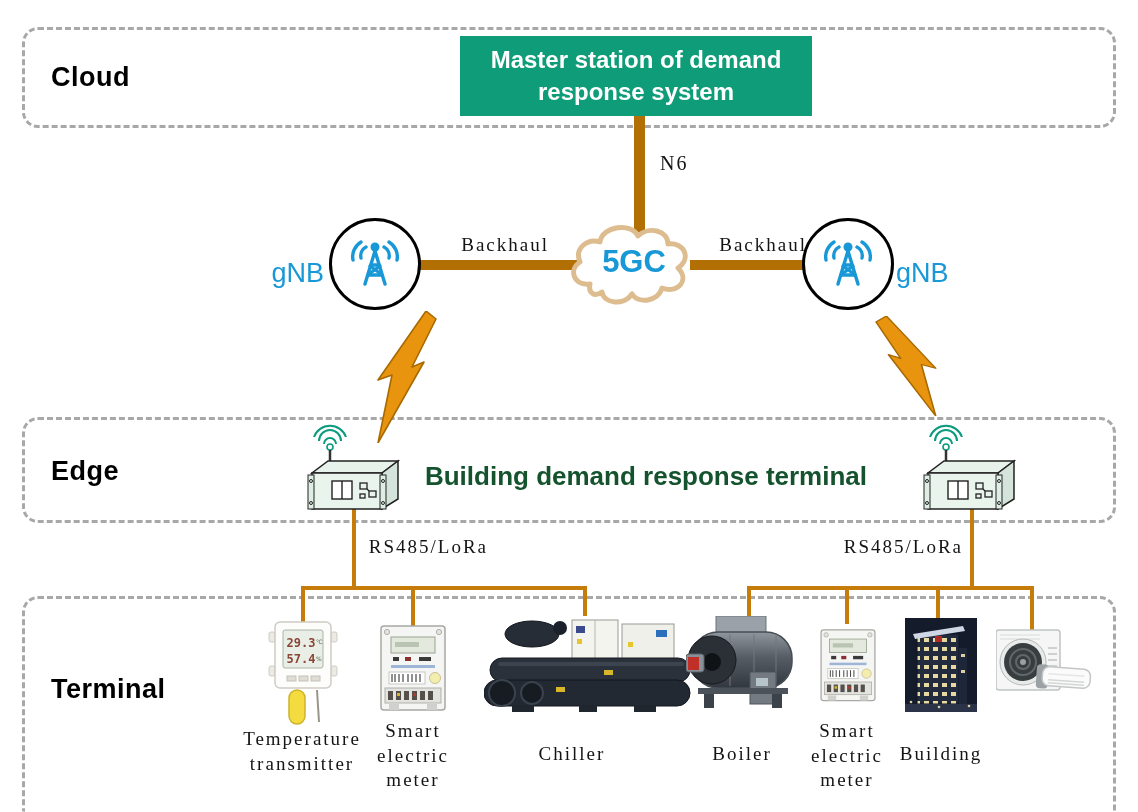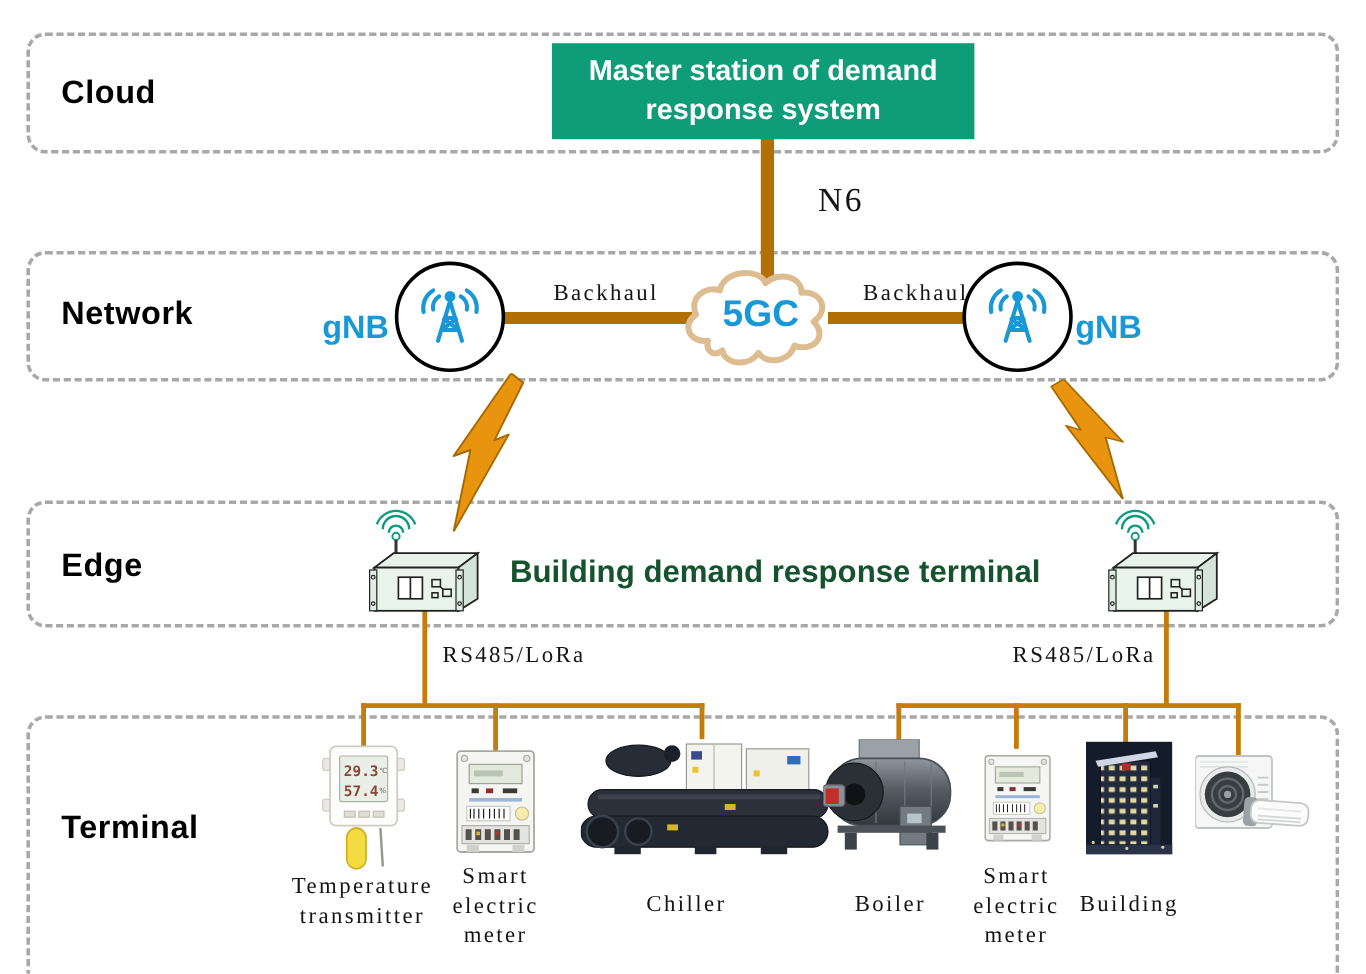--- a/index.html
+++ b/index.html
@@ -9,39 +9,36 @@
   .layer-label{position:absolute;left:26px;font-weight:bold;font-size:27px;color:#000;letter-spacing:.5px;}
   .hline,.vline{position:absolute;background:#b26f04;}
   .busline{position:absolute;background:#c67c08;}
   .serif-label{position:absolute;font-family:"Liberation Serif",serif;font-size:19px;color:#141414;
                letter-spacing:2px;text-align:right;}
   .master-box{position:absolute;left:460px;top:36px;width:352px;height:80px;background:#0f9c78;
               display:flex;align-items:center;justify-content:center;}
   .master-label{color:#fff;font-weight:bold;font-size:24px;text-align:center;line-height:1.35;white-space:pre-line;}
   .gnb-circle{position:absolute;width:86px;height:86px;border:3px solid #000;border-radius:50%;background:#fff;
               display:flex;align-items:center;justify-content:center;}
-  .gnb-label{position:absolute;color:#1898d6;font-weight:bold;font-size:27px;}
+  .gnb-label{position:absolute;color:#1898d6;font-weight:normal;font-size:27px;}
   .core-label{position:absolute;left:586px;top:244px;width:96px;text-align:center;color:#1898d6;font-weight:bold;font-size:31px;}
   .edge-label{position:absolute;left:420px;top:461px;width:452px;text-align:center;color:#14532d;font-weight:bold;font-size:26px;}
   .device-label{position:absolute;font-family:"Liberation Serif",serif;font-size:19px;color:#141414;
                 letter-spacing:2px;text-align:center;line-height:1.3;white-space:pre-line;}
   svg{position:absolute;display:block;}
   .flip{transform:scale(-1,1);}
 </style>
 </head>
 <body>
 
 <div id="stage">
 
   <div class="layer-box" style="top:27px;height:95px;">
     <div class="layer-label" style="top:32px;">Cloud</div>
   </div>
-  <div class="layer-box" style="top:209px;height:103px;">
-    <div class="layer-label" style="top:34px;">Network</div>
-  </div>
   <div class="layer-box" style="top:417px;height:100px;">
     <div class="layer-label" style="top:36px;">Edge</div>
   </div>
   <div class="layer-box" style="top:596px;height:227px;">
     <div class="layer-label" style="top:75px;">Terminal</div>
   </div>
 
   <div class="vline" style="left:634px;top:112px;width:11px;height:122px;"></div>
   <div class="hline" style="left:412px;top:260px;width:165px;height:10px;"></div>
   <div class="hline" style="left:690px;top:260px;width:114px;height:10px;"></div>
@@ -57,21 +54,21 @@
   <div class="busline" style="left:747px;top:586px;width:287px;height:4px;"></div>
   <div class="busline" style="left:747px;top:586px;width:4px;height:36px;"></div>
   <div class="busline" style="left:845px;top:586px;width:4px;height:38px;"></div>
   <div class="busline" style="left:936px;top:586px;width:4px;height:36px;"></div>
   <div class="busline" style="left:1030px;top:586px;width:4px;height:44px;"></div>
 
   <div class="master-box">
     <div class="master-label">Master station of demand
 response system</div>
   </div>
-  <div class="serif-label" style="left:660px;top:152px;width:60px;text-align:right;font-size:28px;">N6</div>
+  <div class="serif-label" style="left:660px;top:152px;width:60px;text-align:left;font-size:20px;">N6</div>
 
   <svg style="left:566px;top:220px;" width="136" height="92" viewBox="0 0 136 92">
     <path d="M24,64 C8,66 2,50 14,42 C8,28 22,18 34,22 C36,6 66,2 72,16 C82,6 102,10 102,24
              C118,22 126,38 112,48 C124,60 112,74 96,68 C92,82 72,84 66,74 C58,86 38,84 36,72
              C28,78 22,72 24,64 Z" fill="#ffffff" stroke="#ddbd8f" stroke-width="5" stroke-linejoin="round"></path>
   </svg>
   <div class="core-label">5GC</div>
 
   <div class="gnb-circle" style="left:329px;top:218px;">
     <svg width="60" height="60" viewBox="0 0 60 60" style="position:static;">

